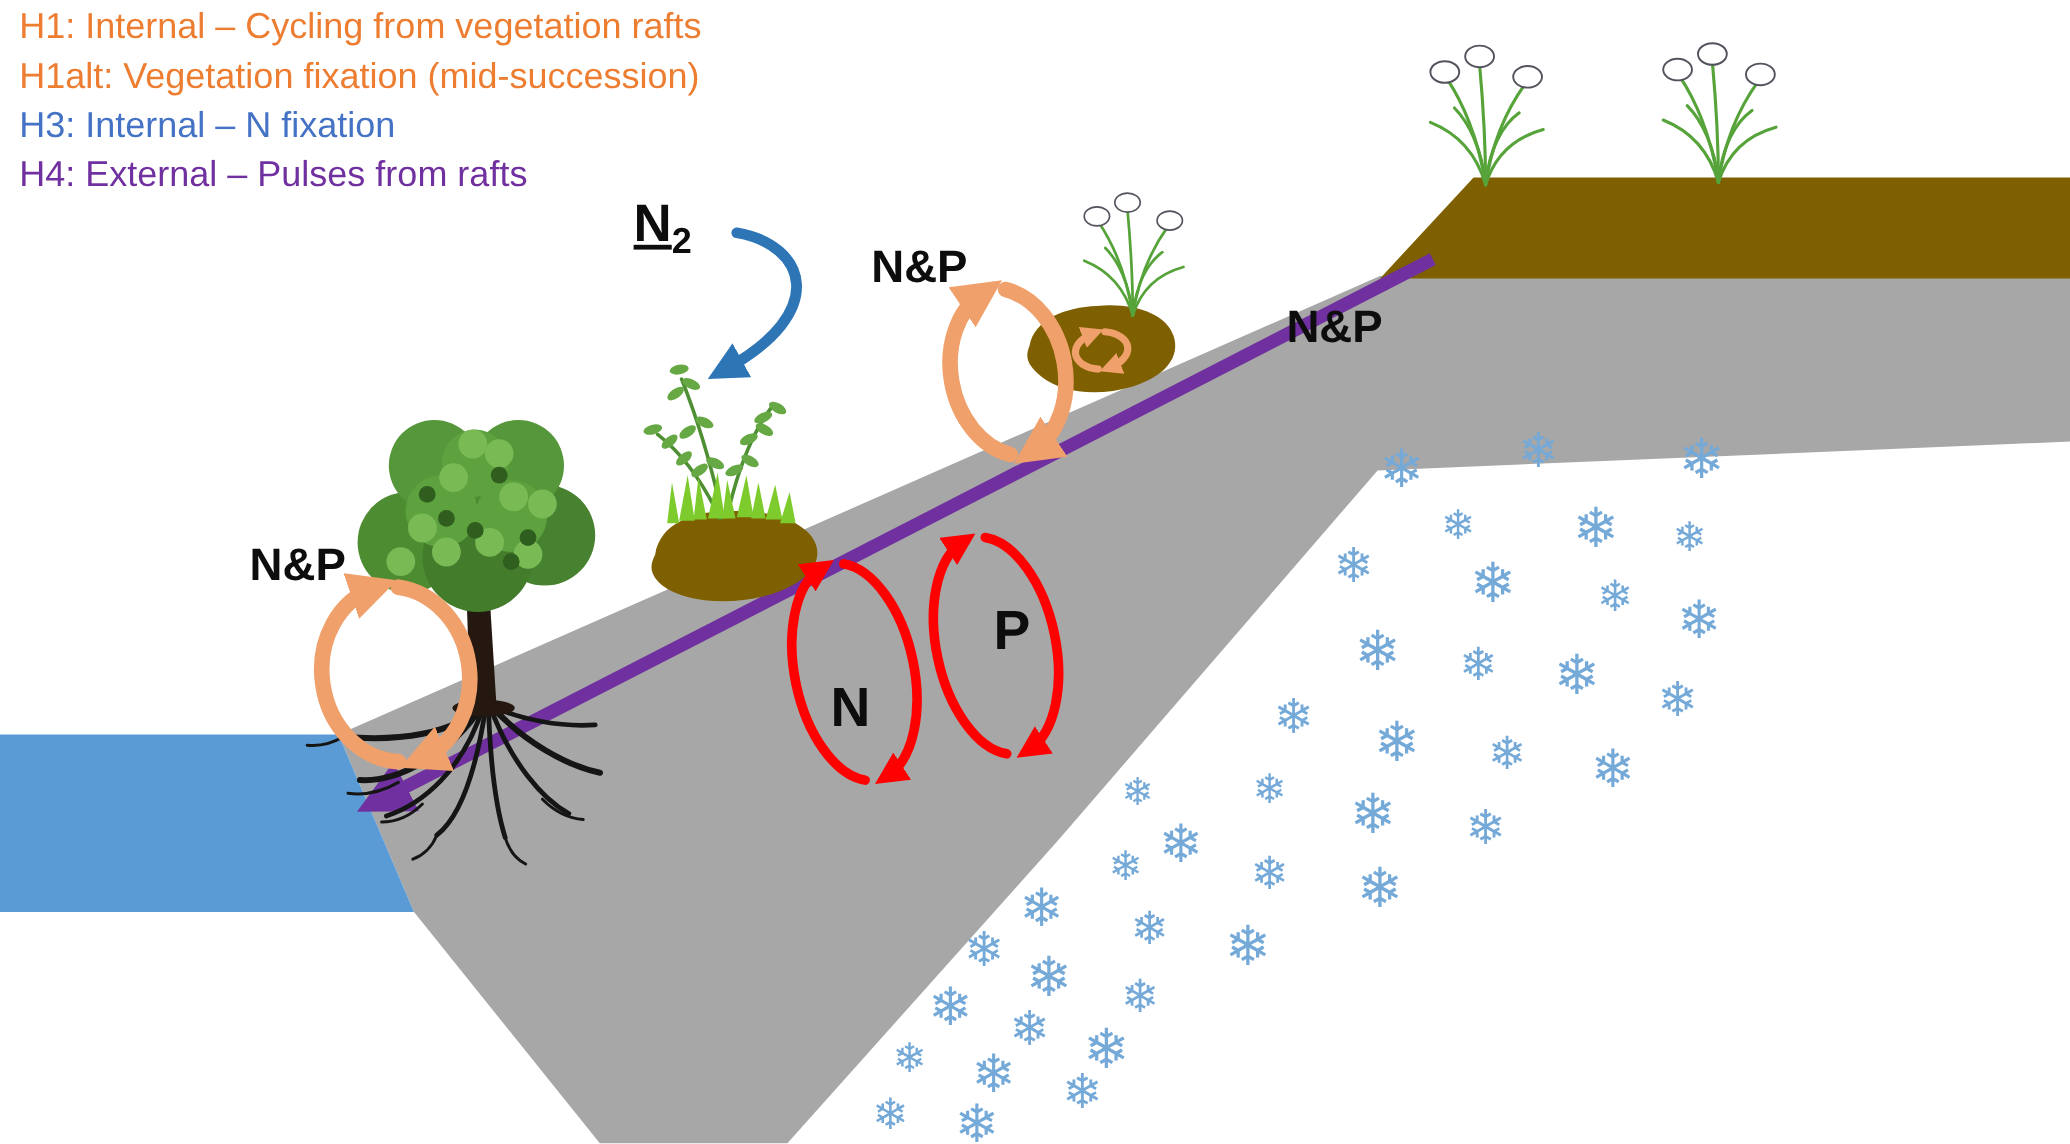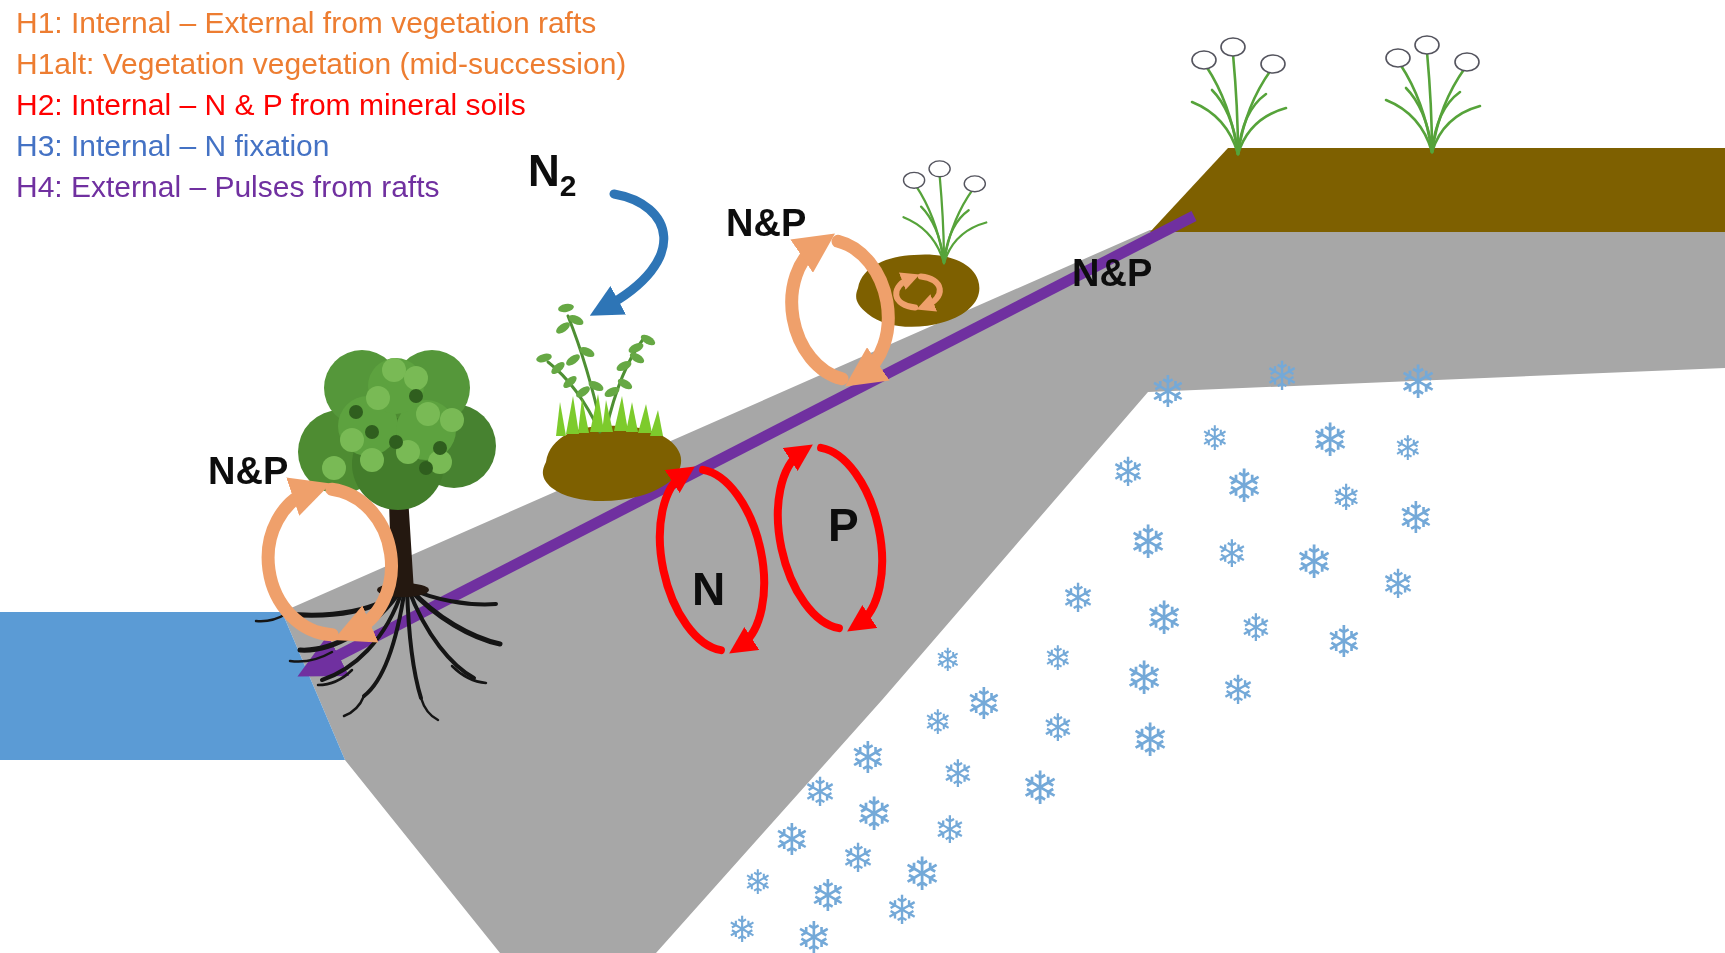--- a/index.html
+++ b/index.html
@@ -19,21 +19,21 @@
   .c-h2 { color: #FF0000; }
   .c-h3 { color: #4472C4; }
   .c-h4 { color: #7030A0; }
 
   
   .lbl { position: absolute; font-weight: bold; color: #0d0d0d; white-space: nowrap; }
   .lbl-np { font-size: 38px; }
   #np-tree { left: 208px; top: 450px; }
   #np-raft { left: 726px; top: 202px; }
   #np-thaw { left: 1072px; top: 252px; }
-  #lbl-n2  { left: 528px; top: 146px; font-size: 44px; }
+  #lbl-n2  { left: 528px; top: 162px; font-size: 44px; text-decoration: underline; }
   #lbl-n2 sub { font-size: 30px; }
   #n-red { left: 692px; top: 562px; font-size: 46px; }
   #p-red { left: 828px; top: 498px; font-size: 46px; }
 
   
   .snow-field { position: absolute; left: 0; top: 0; width: 1725px; height: 953px; pointer-events: none; }
   .snowflake {
     position: absolute; transform: translate(-50%,-50%);
     color: #74A9D8; line-height: 1;
     font-family: "DejaVu Sans", sans-serif;
@@ -205,23 +205,22 @@
     <g fill="none" stroke="#FF0000" stroke-width="8" stroke-linecap="round" transform="rotate(-12 830 538)">
       <path d="M840,448 A50,92 0 0 1 840,628" marker-end="url(#mk-red)"></path>
       <path d="M820,628 A50,92 0 0 1 820,448" marker-end="url(#mk-red)"></path>
     </g>
 
     <use href="#cottongrass" transform="translate(1238,154)"></use>
     <use href="#cottongrass" transform="translate(1432,152)"></use>
   </svg>
 
   <div class="legend">
-    <div class="legend-line c-h1">H1: Internal – External from vegetation rafts</div>
-    <div class="legend-line c-h1">H1alt: Vegetation vegetation (mid-succession)</div>
-    <div class="legend-line c-h2">H2: Internal – N &amp; P from mineral soils</div>
+    <div class="legend-line c-h1">H1: Internal – Cycling from vegetation rafts</div>
+    <div class="legend-line c-h1">H1alt: Vegetation fixation (mid-succession)</div>
     <div class="legend-line c-h3">H3: Internal – N fixation</div>
     <div class="legend-line c-h4">H4: External – Pulses from rafts</div>
   </div>
 
   <div class="lbl lbl-np" id="np-tree">N&amp;P</div>
   <div class="lbl" id="lbl-n2"><span>N</span><sub>2</sub></div>
   <div class="lbl lbl-np" id="np-raft">N&amp;P</div>
   <div class="lbl lbl-np" id="np-thaw">N&amp;P</div>
   <div class="lbl" id="n-red">N</div>
   <div class="lbl" id="p-red">P</div>

